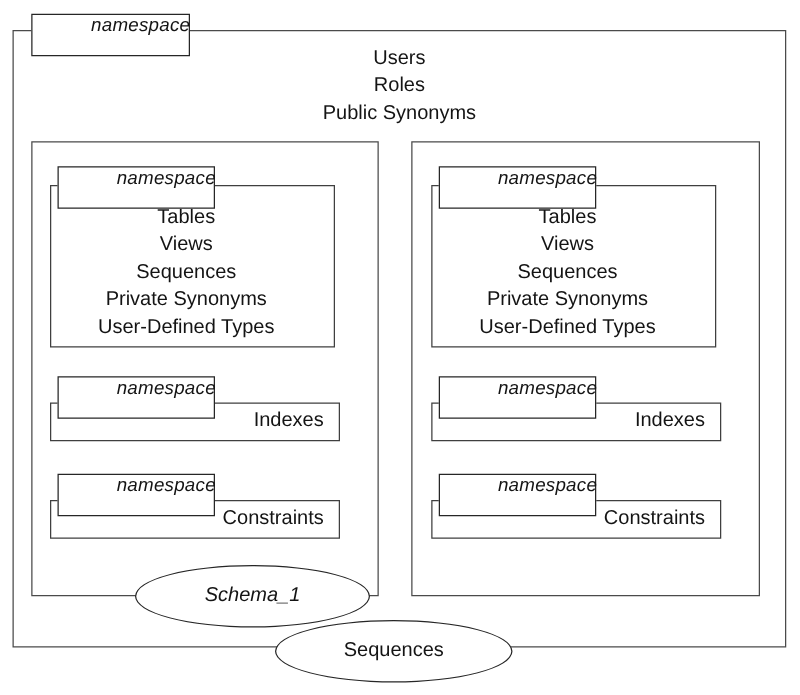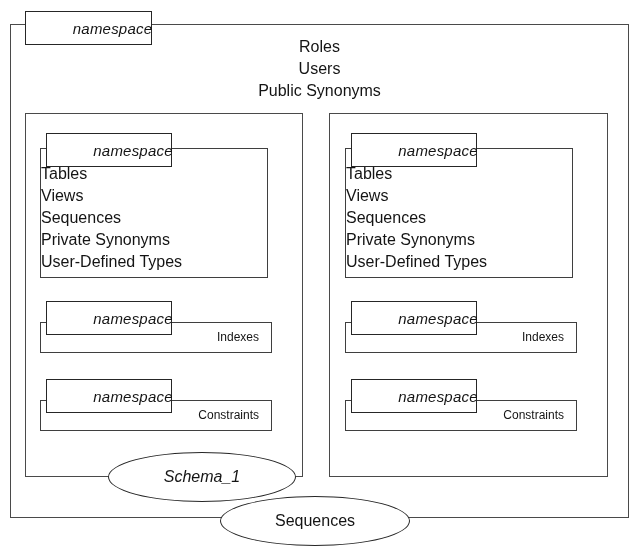--- a/index.html
+++ b/index.html
@@ -28,40 +28,39 @@
   
   .body {
     border: 1px solid #3f3f3f;
     background: #ffffff;
   }
   
   .tab {
     border: 1.5px solid #262626;
     background: #ffffff;
     display: flex;
-    align-items: center;
     justify-content: center;
     font-style: italic;
     font-size: 15px;
     letter-spacing: 0.2px;
     padding-left: 48px;
   }
   
   .rlist {
-    text-align: left;
+    text-align: center;
     font-size: 16px;
     line-height: 22px;
   }
   .rlist.objects {
     padding: 14px 10px 0 0;
   }
   
   .rlabel {
     text-align: right;
-    font-size: 12px;
+    font-size: 16px;
     line-height: 28px;
     padding-right: 12px;
   }
   
   .clist {
     text-align: center;
     font-size: 16px;
     line-height: 22px;
   }
   .ellipse {
@@ -75,22 +74,22 @@
   }
 </style>
 </head>
 <body>
 
 <div class="canvas">
 
   <div class="abs rect" style="left:10px; top:24px; width:619px; height:494px;"></div>
 
   <div class="abs clist" style="left:10px; top:36px; width:619px;">
+    <div>Users</div>
     <div>Roles</div>
-    <div>Users</div>
     <div>Public Synonyms</div>
   </div>
 
   <div class="abs rect" style="left:25px; top:113px; width:278px; height:364px;"></div>
 
   <div class="abs rect" style="left:329px; top:113px; width:279px; height:364px;"></div>
 
   <div class="abs body" style="left:40px; top:148px; width:228px; height:130px;">
     <div class="rlist objects">
       <div>Tables</div>

